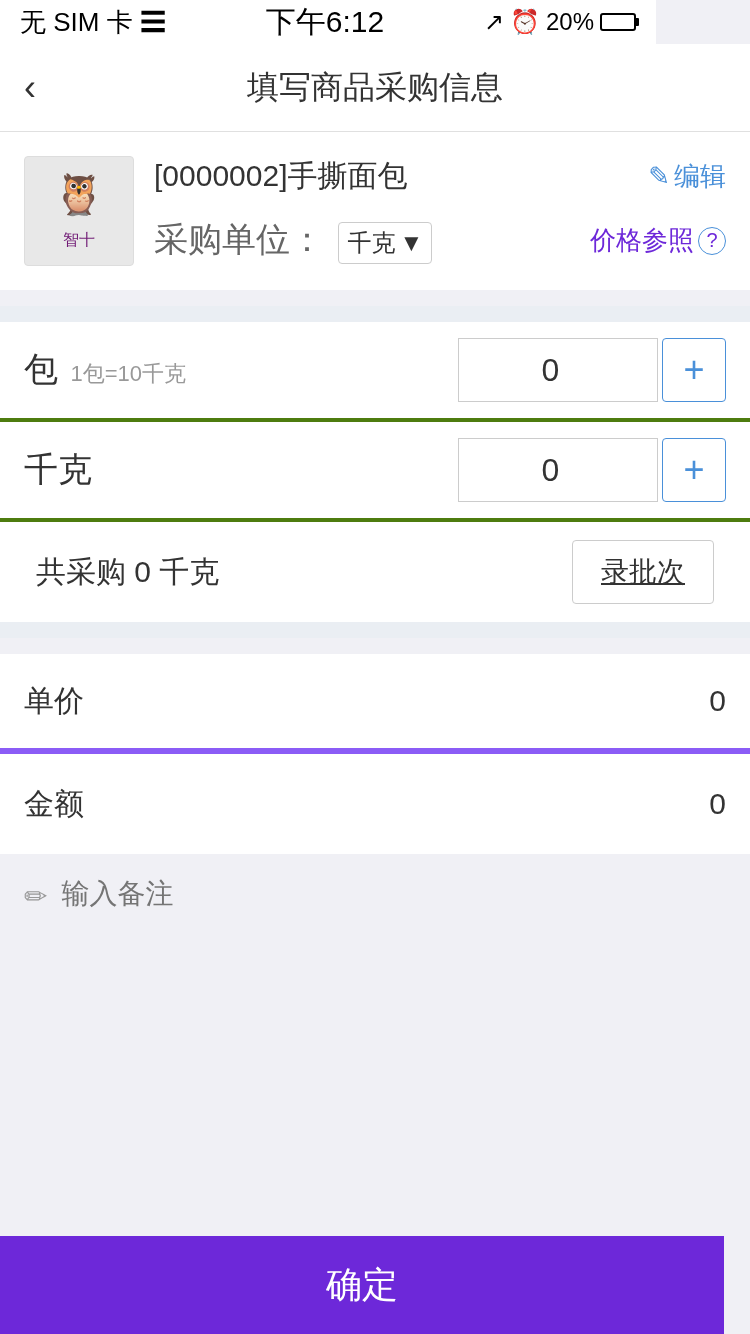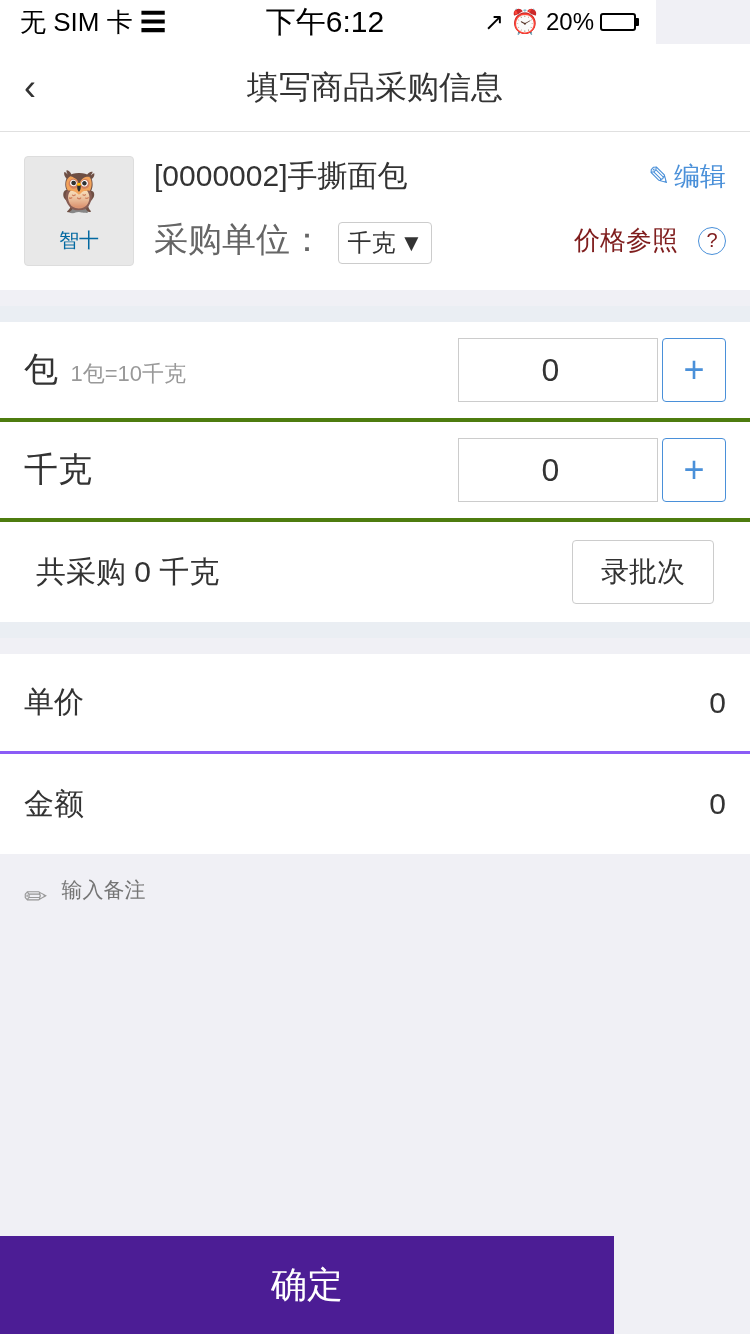--- a/index.html
+++ b/index.html
@@ -108,22 +108,22 @@
       flex-direction: column;
       align-items: center;
       justify-content: center;
       flex-shrink: 0;
     }
     .product-thumb-logo {
       font-size: 40px;
       color: #5ba0d0;
     }
     .product-thumb-text {
-      font-size: 20px;
-      color: #0369a1;
+      font-size: 16px;
+      color: #701a75;
       margin-top: 12px;
     }
     .product-info {
       flex: 1;
     }
     .product-name-row {
       display: flex;
       align-items: center;
       justify-content: space-between;
       margin-bottom: 20px;
@@ -156,24 +156,24 @@
       font-size: 24px;
       color: #333;
       background: #fff;
       display: inline-flex;
       align-items: center;
       gap: 4px;
       margin-left: 10px;
     }
     .price-ref {
       font-size: 26px;
-      color: #7f1d1d;
-      display: flex;
-      align-items: center;
-      gap: 20px;
+      color: #6d28d9;
+      display: flex;
+      align-items: center;
+      gap: 4px;
     }
 
     
     .section-divider {
       height: 16px;
       background: #eaeef3;
     }
 
     
     .input-section {
@@ -242,34 +242,35 @@
       color: #333;
     }
     .batch-btn {
       border: 1px solid #ccc;
       border-radius: 4px;
       padding: 12px 28px;
       font-size: 28px;
       color: #333;
       background: #fff;
       cursor: pointer;
+      text-decoration: underline;
     }
 
     
     .price-section {
       background: #fff;
       margin-top: 16px;
     }
     .price-row {
       display: flex;
       align-items: center;
       justify-content: space-between;
       padding: 0 24px;
       height: 100px;
-      border-bottom: 3px solid #8b5cf6;
+      border-bottom: 6px solid #8b5cf6;
     }
     .price-row:last-child {
       border-bottom: none;
     }
     .price-label {
       font-size: 30px;
       color: #333;
     }
     .price-value {
       font-size: 30px;
@@ -285,41 +286,41 @@
       gap: 14px;
       margin-top: 0;
     }
     .notes-icon {
       font-size: 28px;
       color: #999;
       margin-top: 2px;
     }
     .notes-input {
       flex: 1;
-      font-size: 21px;
+      font-size: 28px;
       color: #0c4a6e;
       background: transparent;
       border: none;
       outline: none;
     }
 
     
     .bottom-space {
       height: 400px;
       background: #f0f0f5;
     }
 
     
     .confirm-btn {
       position: fixed;
       bottom: 0;
       left: 0;
-      width: 614px;
+      width: 724px;
       height: 98px;
-      background: #4c1d95;
+      background: #6d28d9;
       color: #fff;
       font-size: 36px;
       display: flex;
       align-items: center;
       justify-content: center;
       cursor: pointer;
       border: none;
       outline: none;
     }
   </style>

